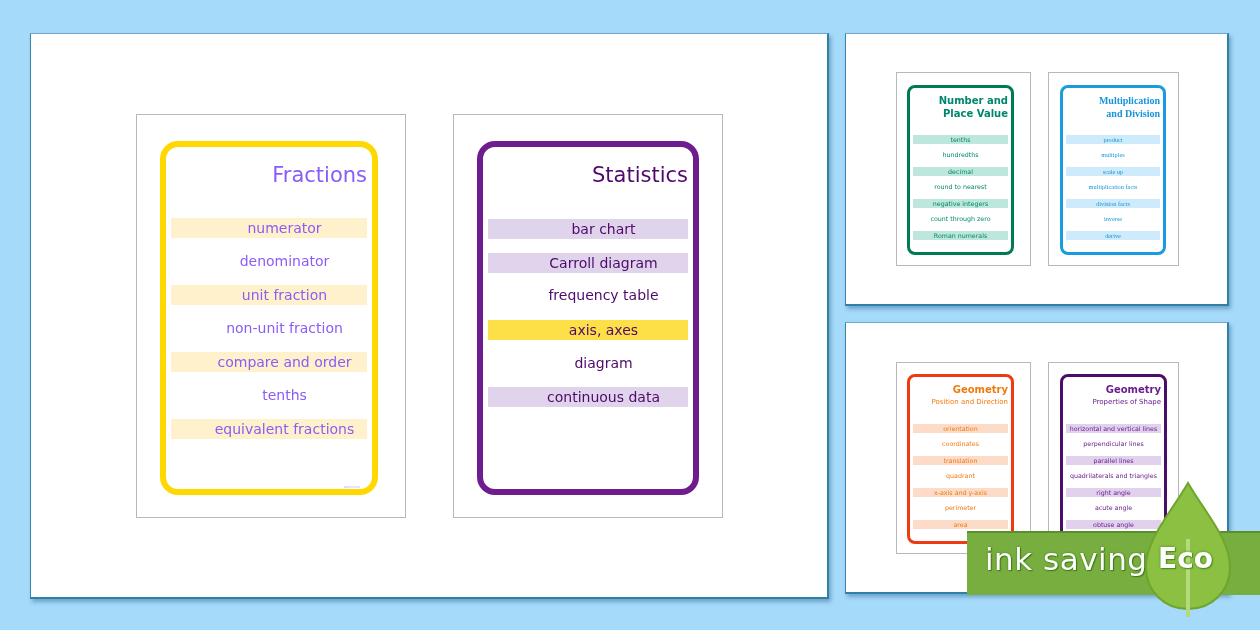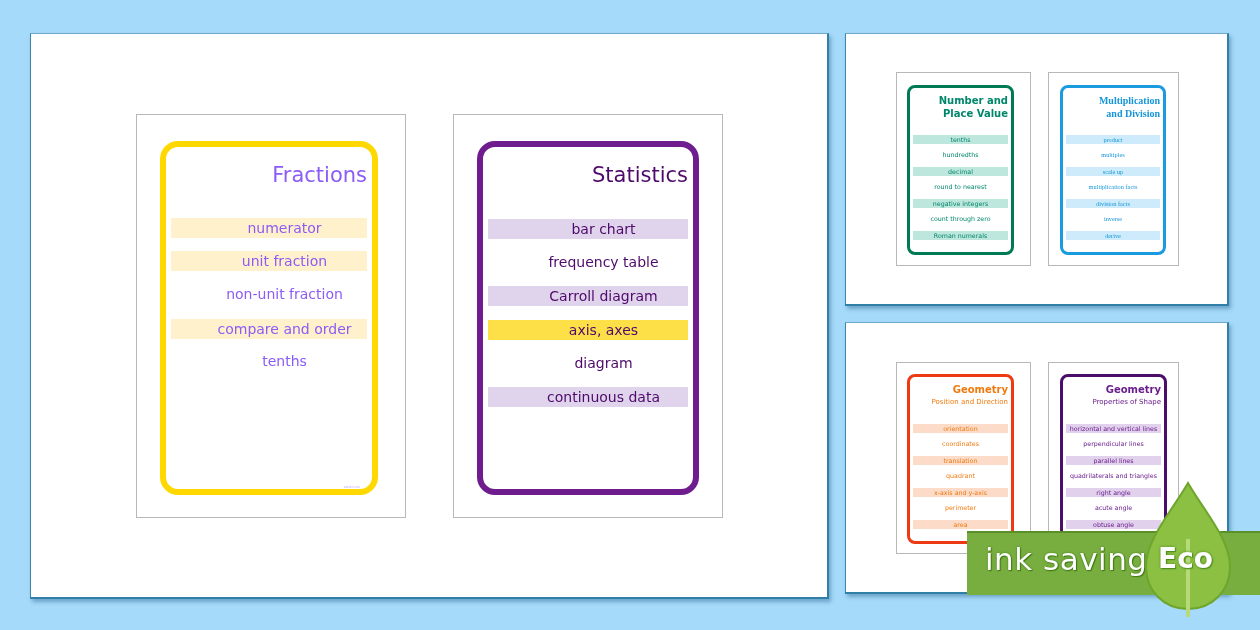--- a/index.html
+++ b/index.html
@@ -62,35 +62,37 @@
 </head>
 <body>
 
 <div class="panel" style="left:30px; top:33px; width:799px; height:566px;"></div>
 
 <div class="page" style="left:136px; top:114px; width:270px; height:404px;"></div>
 <div class="card big" style="left:160px; top:141px; width:218px; height:354px; border-color:#FFD800; color:#8b5cf6;">
   <div class="title">Fractions</div>
   <div class="rows">
     <div class="row band" style="background:#FFF1CC;">numerator</div>
+    <div class="row">denominator</div>
     <div class="row band" style="background:#FFF1CC;">unit fraction</div>
     <div class="row">non-unit fraction</div>
     <div class="row band" style="background:#FFF1CC;">compare and order</div>
     <div class="row">tenths</div>
+    <div class="row band" style="background:#FFF1CC;">equivalent fractions</div>
   </div>
   <div class="footer" style="right:12px; bottom:0px;">twinkl.com</div>
 </div>
 
 <div class="page" style="left:453px; top:114px; width:270px; height:404px;"></div>
 <div class="card big" style="left:477px; top:141px; width:222px; height:354px; border-color:#6E1C8E; color:#4E0A6A;">
   <div class="title">Statistics</div>
   <div class="rows">
     <div class="row band" style="background:#E0D3EC;margin-top:8px;">bar chart</div>
+    <div class="row band" style="background:#E0D3EC;">Carroll diagram</div>
     <div class="row">frequency table</div>
-    <div class="row band" style="background:#E0D3EC;">Carroll diagram</div>
     <div class="row band" style="background:#fde047;">axis, axes</div>
     <div class="row">diagram</div>
     <div class="row band" style="background:#E0D3EC;">continuous data</div>
   </div>
 </div>
 
 <div class="panel" style="left:845px; top:33px; width:384px; height:273px;"></div>
 
 <div class="page" style="left:896px; top:72px; width:135px; height:194px;"></div>
 <div class="card small" style="left:907px; top:85px; width:107px; height:170px; border-color:#007A55; color:#00876B;">

